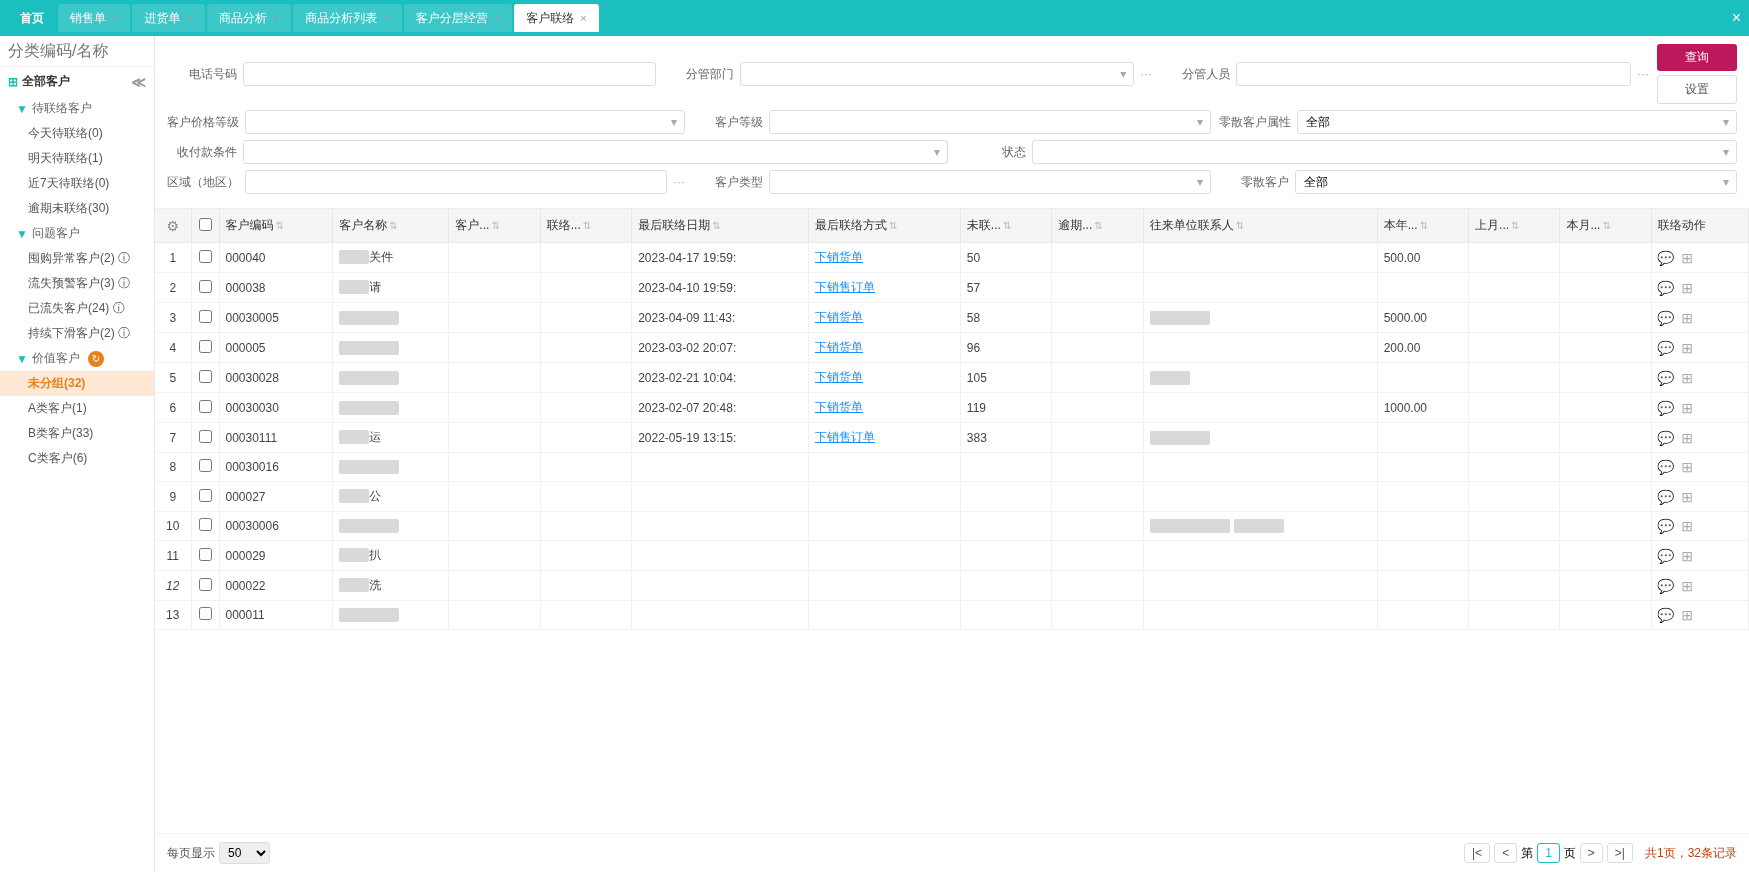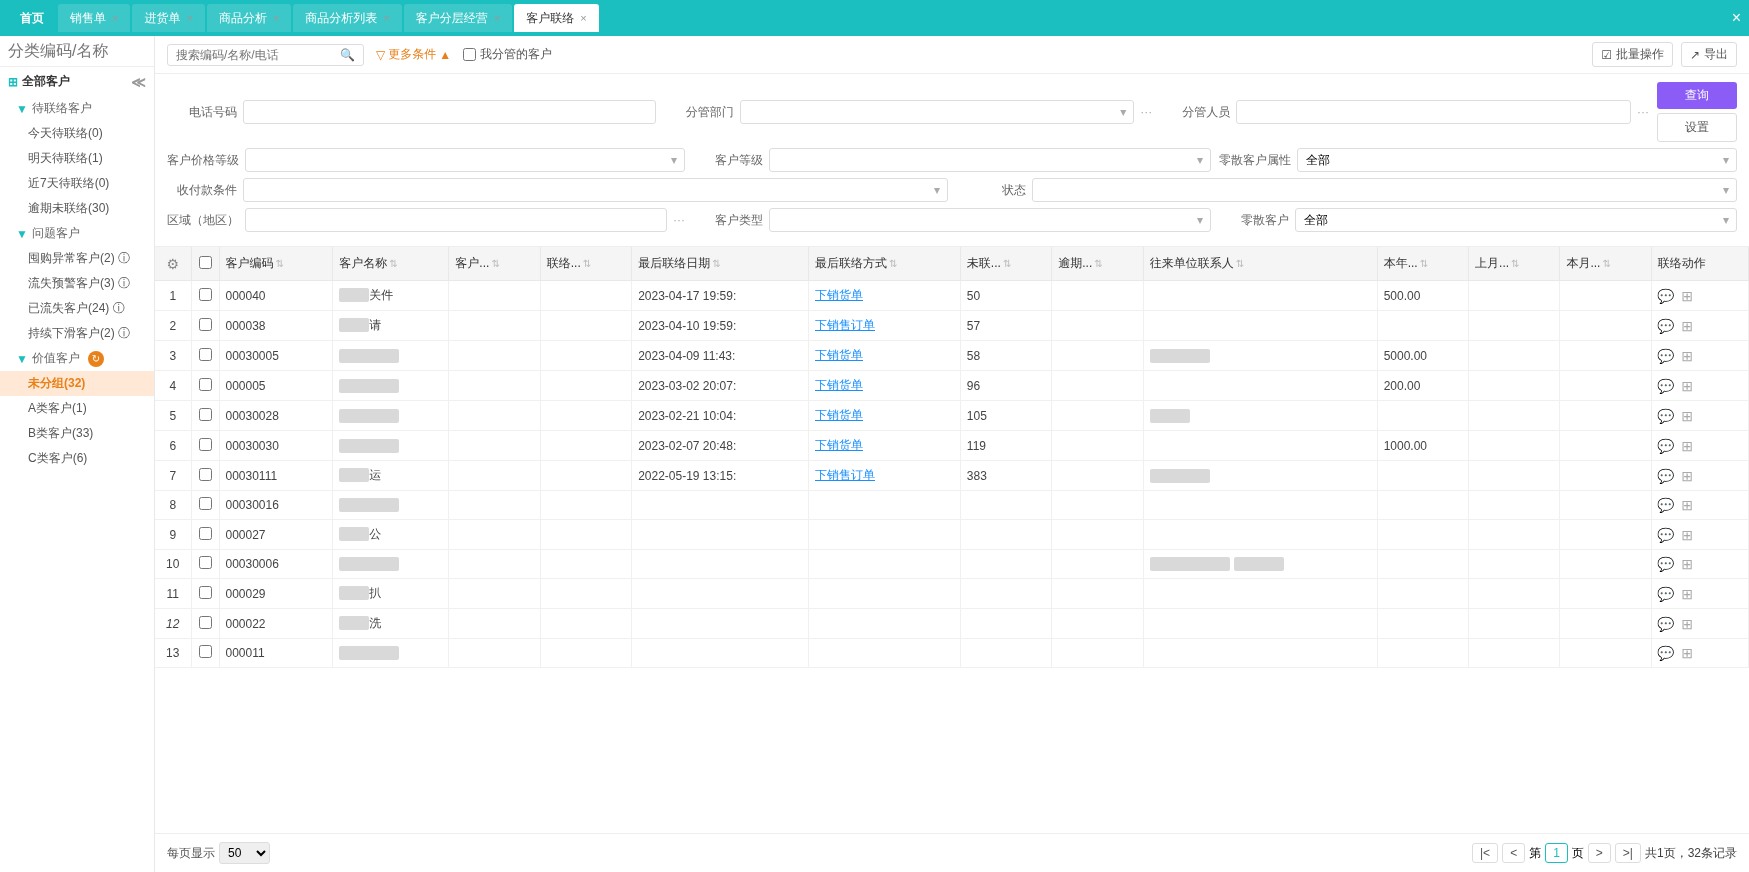--- a/index.html
+++ b/index.html
@@ -204,21 +204,21 @@
       content: '▾';
       position: absolute;
       right: 8px;
       top: 50%;
       transform: translateY(-50%);
       color: #aaa;
       pointer-events: none;
     }
     .filter-dots { color: #aaa; cursor: pointer; }
     .btn-query {
-      background: #8b5cf6;
+      background: #be185d;
       color: #fff;
       border: none;
       border-radius: 3px;
       padding: 5px 16px;
       cursor: pointer;
       font-size: 12px;
     }
     .btn-reset {
       background: #fff;
       color: #555;
@@ -308,21 +308,21 @@
       font-size: 12px;
     }
     .page-btn:disabled { color: #ccc; cursor: default; }
     .page-current {
       border: 1px solid #1bbfbf;
       color: #1bbfbf;
       border-radius: 3px;
       padding: 2px 7px;
       font-size: 12px;
     }
-    .total-info { color: #404040; }
+    .total-info { color: #c2410c; margin-left: 8px; }
 
     .gear-icon { color: #888; cursor: pointer; font-size: 14px; }
     .checkbox-col { width: 28px; text-align: center; }
 
     
     ::-webkit-scrollbar { width: 6px; height: 6px; }
     ::-webkit-scrollbar-track { background: #f1f1f1; }
     ::-webkit-scrollbar-thumb { background: #ccc; border-radius: 3px; }
   </style>
 </head>
@@ -396,45 +396,20 @@
       <span style="background:#e8811a;color:#fff;border-radius:50%;width:16px;height:16px;display:inline-flex;align-items:center;justify-content:center;font-size:10px;margin-left:4px;">↻</span>
     </div>
     <div class="sidebar-item active">未分组(32)</div>
     <div class="sidebar-item">A类客户(1)</div>
     <div class="sidebar-item">B类客户(33)</div>
     <div class="sidebar-item">C类客户(6)</div>
   </div>
 
   <div class="content-area">
 
-    <div class="filter-bar">
-      <div class="filter-search-input">
-        <input type="text" style="width: 160px;" placeholder="搜索编码/名称/电话">
-        <span style="color:#aaa;cursor:pointer;">🔍</span>
-      </div>
-      <div class="more-conditions">
-        <span>▽</span>
-        <span>更多条件</span>
-        <span>▲</span>
-      </div>
-      <div class="my-customer">
-        <input type="checkbox" style="">
-        <span>我分管的客户</span>
-      </div>
-      <div class="toolbar-right">
-        <div class="toolbar-btn">
-          <span>☑</span>
-          <span>批量操作</span>
-        </div>
-        <div class="toolbar-btn">
-          <span>↗</span>
-          <span>导出</span>
-        </div>
-      </div>
-    </div>
 
     <div class="filter-panel">
       <div class="filter-row">
         <div class="filter-item">
           <span class="filter-label">电话号码</span>
           <input class="filter-input" type="text" style="">
         </div>
         <div class="filter-item">
           <span class="filter-label">分管部门</span>
           <div class="filter-select-wrap">

